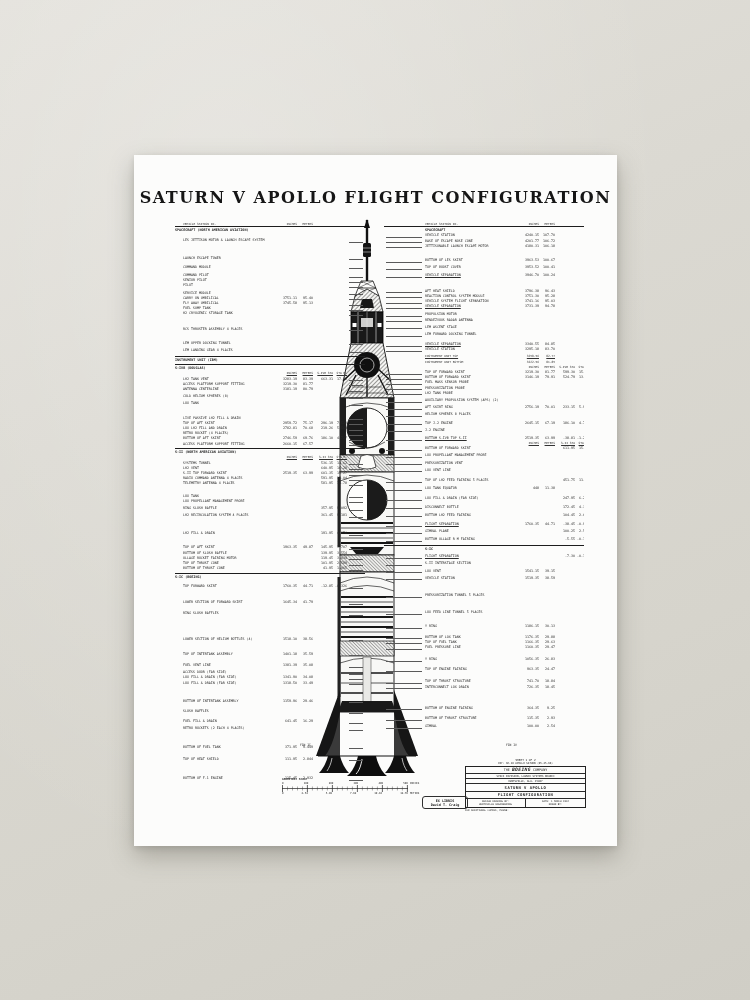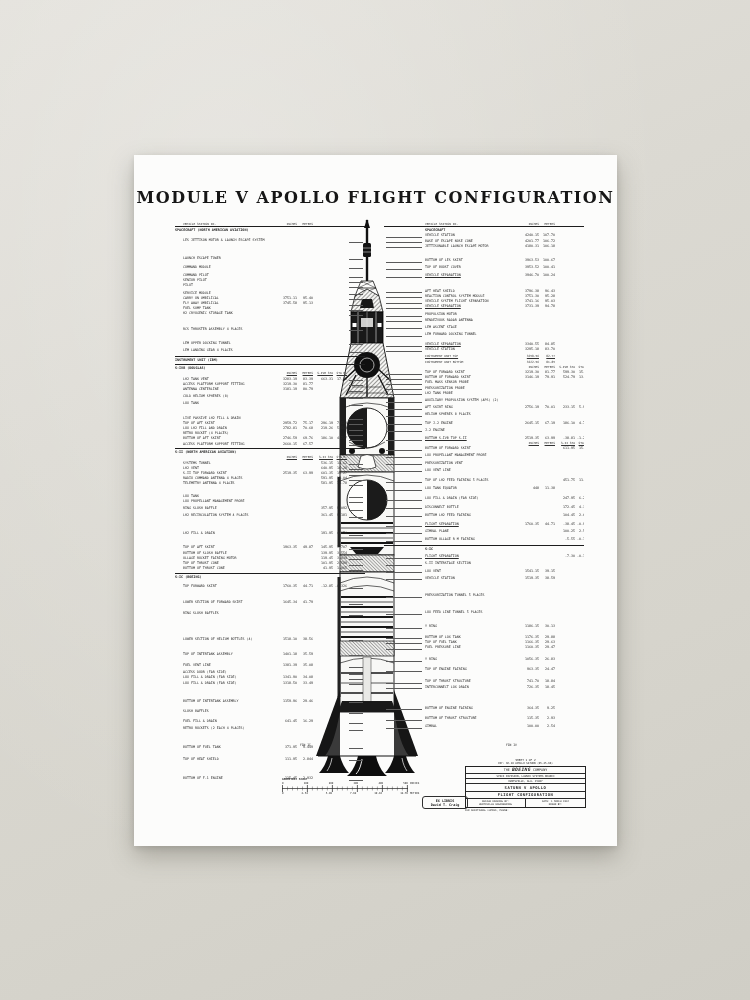--- a/index.html
+++ b/index.html
@@ -71,21 +71,21 @@
   #fin-left{left:166px;top:588px;}
   #fin-right{left:372px;top:588px;}
 </style>
 </head>
 <body>
 
 <div id="backdrop"></div>
 
 <div id="poster">
 
-  <div id="title">MODULE V APOLLO FLIGHT CONFIGURATION</div>
+  <div id="title">SATURN V APOLLO FLIGHT CONFIGURATION</div>
 
   <svg id="rocket" viewBox="0 0 150 570" xmlns="http://www.w3.org/2000/svg">
     <defs>
       <pattern id="hx" width="3" height="3" patternUnits="userSpaceOnUse" patternTransform="rotate(45)">
         <rect width="3" height="3" fill="#f5f5f3"></rect>
         <line x1="0" y1="0" x2="0" y2="3" stroke="#2a2a2a" stroke-width=".9"></line>
       </pattern>
       <pattern id="hx2" width="2.4" height="2.4" patternUnits="userSpaceOnUse" patternTransform="rotate(-45)">
         <rect width="2.4" height="2.4" fill="#ededeb"></rect>
         <line x1="0" y1="0" x2="0" y2="2.4" stroke="#333" stroke-width=".7"></line>

